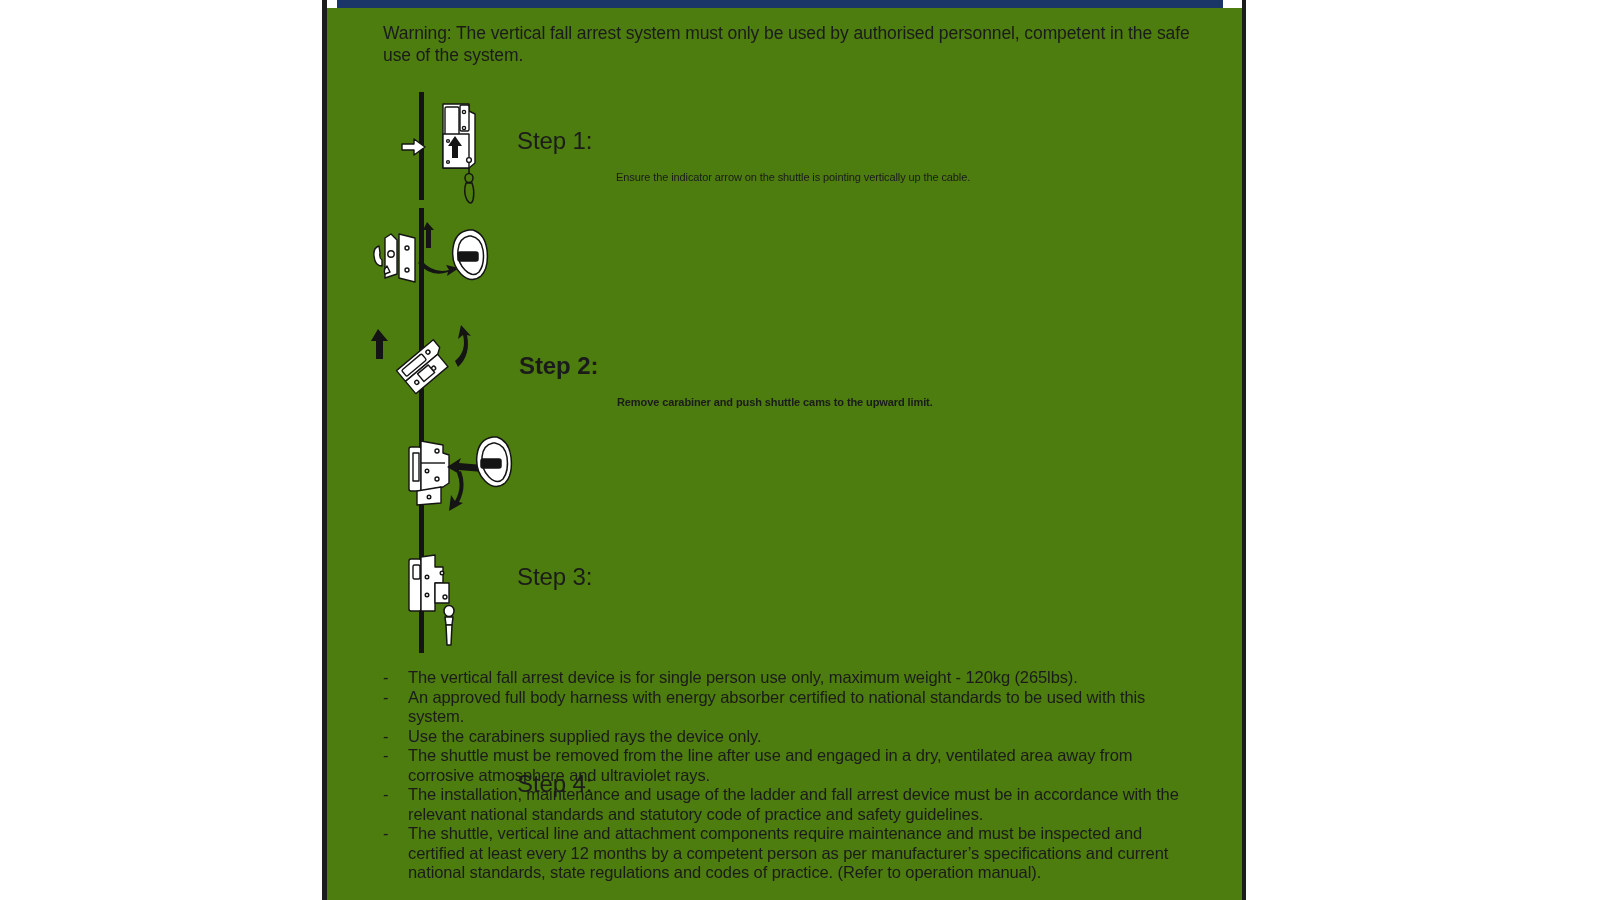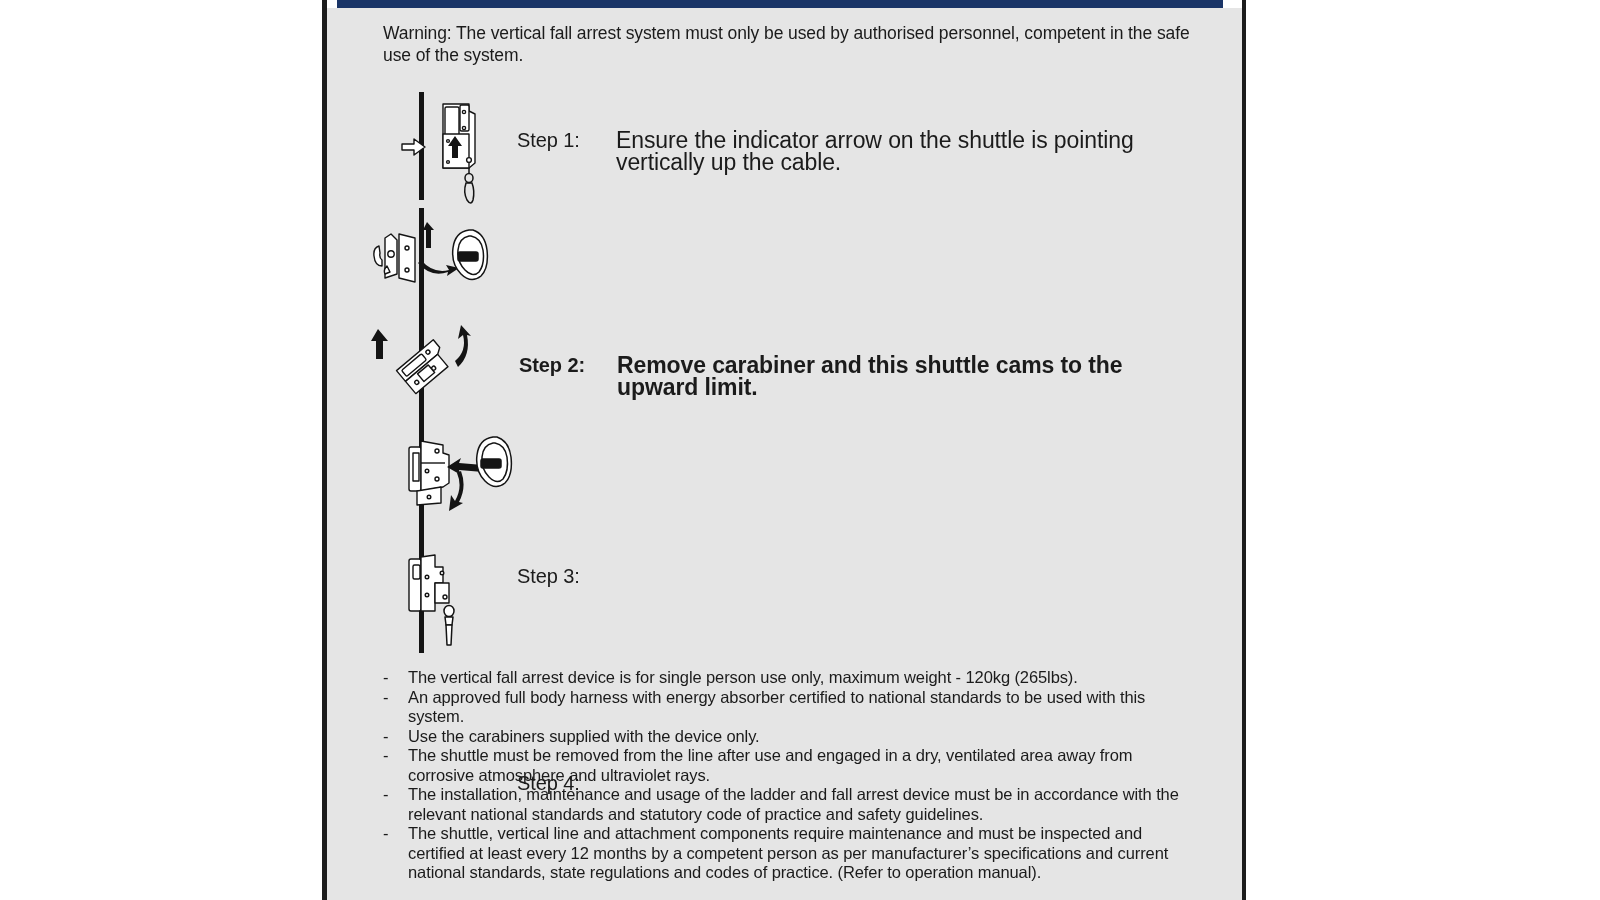--- a/index.html
+++ b/index.html
@@ -49,21 +49,21 @@
     background: #1a3567;
   }
 
   
   .sheet {
     position: absolute;
     left: 327px;
     top: 8px;
     width: 915px;
     height: 892px;
-    background: #e5e5e5;
+    background: #4d7c0f;
     box-sizing: border-box;
   }
 
   .warning {
     position: absolute;
     left: 56px;
     top: 15px;
     width: 812px;
     font-size: 17.5px;
     line-height: 21.5px;
@@ -85,32 +85,33 @@
   .fig {
     position: absolute;
     left: 30px;
     top: 0;
     width: 160px;
   }
   .fig svg { display: block; }
 
   .step-label {
     position: absolute;
-    font-size: 20px;
+    font-size: 24px;
     line-height: 21.5px;
     letter-spacing: -0.1px;
     white-space: nowrap;
     color: #1b1b1b;
   }
   .step-text {
     position: absolute;
-    font-size: 23px;
+    font-size: 11px;
     line-height: 21.5px;
     letter-spacing: -0.1px;
     color: #1b1b1b;
+    margin-top: 37px;
   }
 
   
   .notes {
     position: absolute;
     left: 56px;
     top: 660px;
     width: 818px;
   }
   .note {
@@ -201,21 +202,21 @@
             <path d="M64 52 Q76 66 92 62 L89 57 L102 60 L90 68 L91 64 Q74 70 61 55 Z" fill="#141414"></path>
 
             <g fill="#ffffff" stroke="#141414" stroke-width="1.5" stroke-linejoin="round">
               <path d="M112 22 Q98 24 96 40 Q94 56 104 66 Q114 76 124 68 Q132 60 130 42 Q128 26 116 22 Z"></path>
               <path d="M112 28 Q102 30 101 42 Q100 54 108 62 Q116 70 122 64 Q128 56 126 42 Q124 30 114 28 Z" fill="#ffffff"></path>
               <rect x="101" y="44" width="20" height="9" rx="2" fill="#141414"></rect>
             </g>
           </svg>
         </div>
         <div class="step-label" style="left:192px; top:147px;">Step 2:</div>
-        <div class="step-text" style="left:290px; top:147px; width:575px;">Remove carabiner and this shuttle cams to the upward limit.</div>
+        <div class="step-text" style="left:290px; top:147px; width:575px;">Remove carabiner and push shuttle cams to the upward limit.</div>
       </div>
 
       <div class="step-row" style="height:110px;">
         <div class="fig">
           <svg width="160" height="110" viewBox="0 0 160 110" xmlns="http://www.w3.org/2000/svg">
 
             <rect x="62" y="0" width="5" height="110" fill="#141414"></rect>
 
             <g fill="#ffffff" stroke="#141414" stroke-width="1.4" stroke-linejoin="round" transform="rotate(-40 66 55)">
               <path d="M44 40 L92 40 L92 50 L86 54 L44 54 Z"></path>
@@ -303,21 +304,21 @@
         <span class="note-body">The vertical fall arrest device is for single person use only, maximum weight - 120kg (265lbs).</span>
       </div>
 
       <div class="note">
         <span class="note-dash">-</span>
         <span class="note-body">An approved full body harness with energy absorber certified to national standards to be used with this system.</span>
       </div>
 
       <div class="note">
         <span class="note-dash">-</span>
-        <span class="note-body">Use the carabiners supplied with the device only.</span>
+        <span class="note-body">Use the carabiners supplied rays the device only.</span>
       </div>
 
       <div class="note">
         <span class="note-dash">-</span>
         <span class="note-body">The shuttle must be removed from the line after use and engaged in a dry, ventilated area away from corrosive atmosphere and ultraviolet rays.</span>
       </div>
 
       <div class="note">
         <span class="note-dash">-</span>
         <span class="note-body">The installation, maintenance and usage of the ladder and fall arrest device must be in accordance with the relevant national standards and statutory code of practice and safety guidelines.</span>

